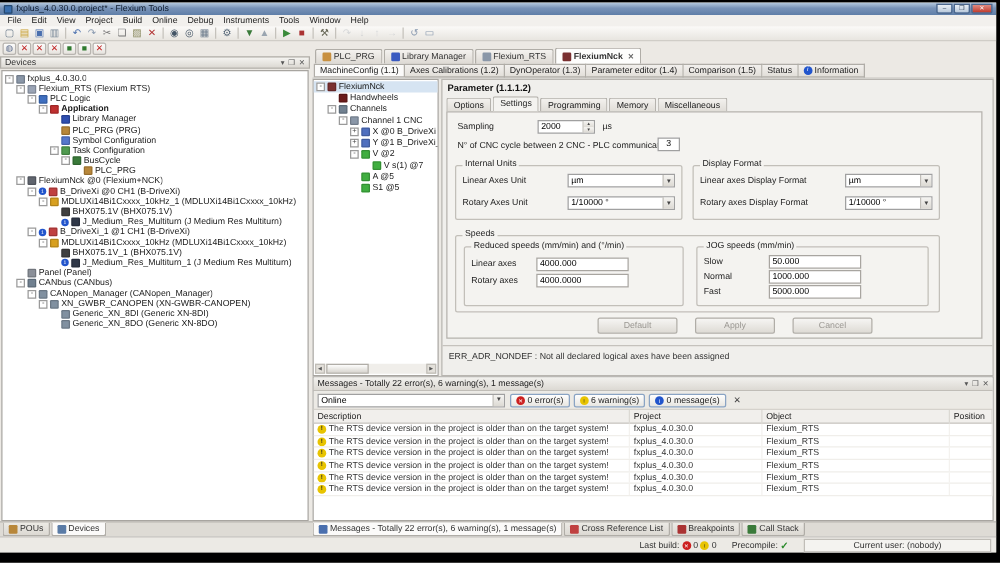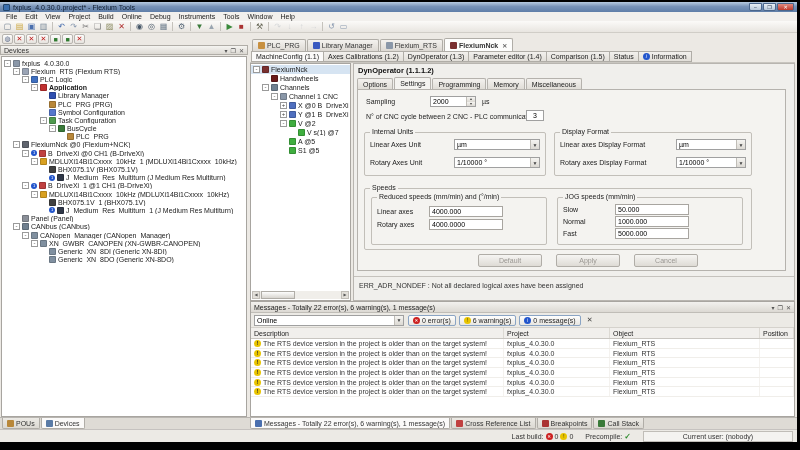--- a/index.html
+++ b/index.html
@@ -467,21 +467,21 @@
           </div>
         <div class="hscroll">
           <span class="sarr">◀</span>
           <span class="sthumb"></span>
           <span class="sspring"></span>
           <span class="sarr">▶</span>
         </div>
       </div>
 
       <div class="settings">
-        <div class="nck-title">DynOperator (1.1.1.2)</div>
+        <div class="nck-title">Parameter (1.1.1.2)</div>
         <div class="ntabs">
             <div class="ntab">Options</div>
             <div class="ntab active">Settings</div>
             <div class="ntab">Programming</div>
             <div class="ntab">Memory</div>
             <div class="ntab">Miscellaneous</div>
           </div>
 
         <div class="npage">
           <span class="lab" style="left:8px;top:8px;">Sampling</span>

